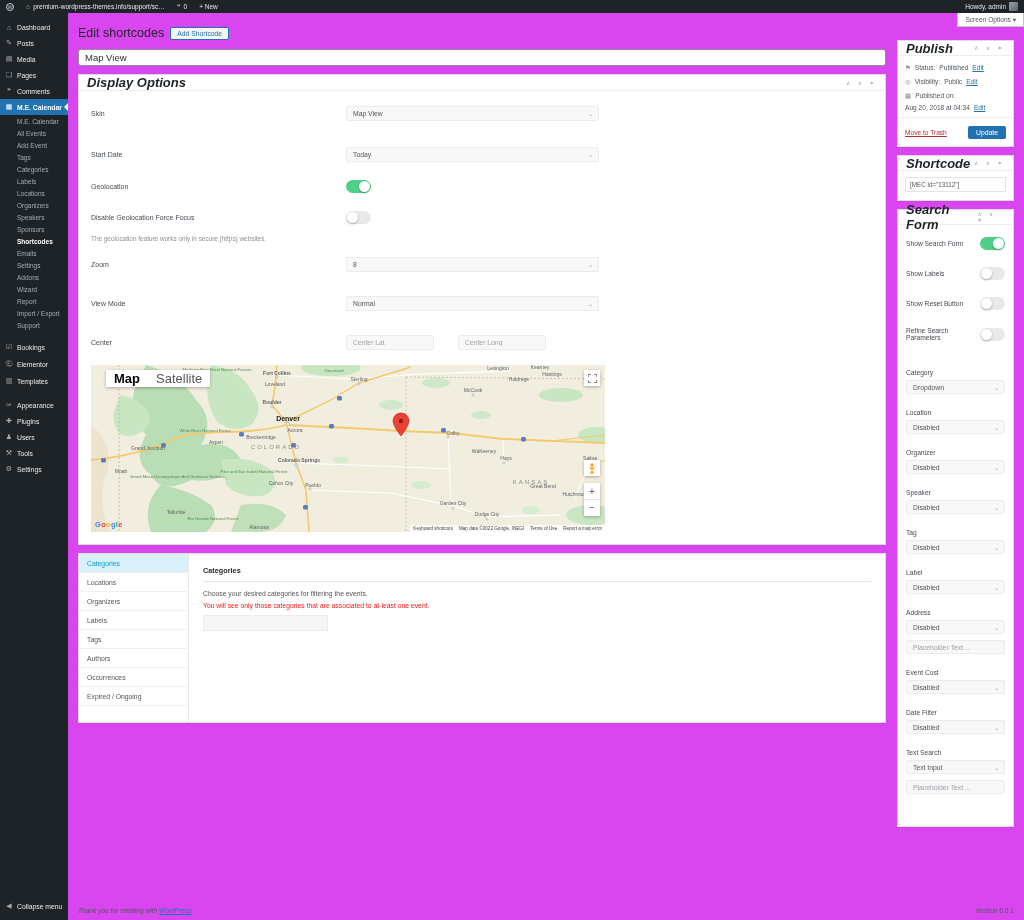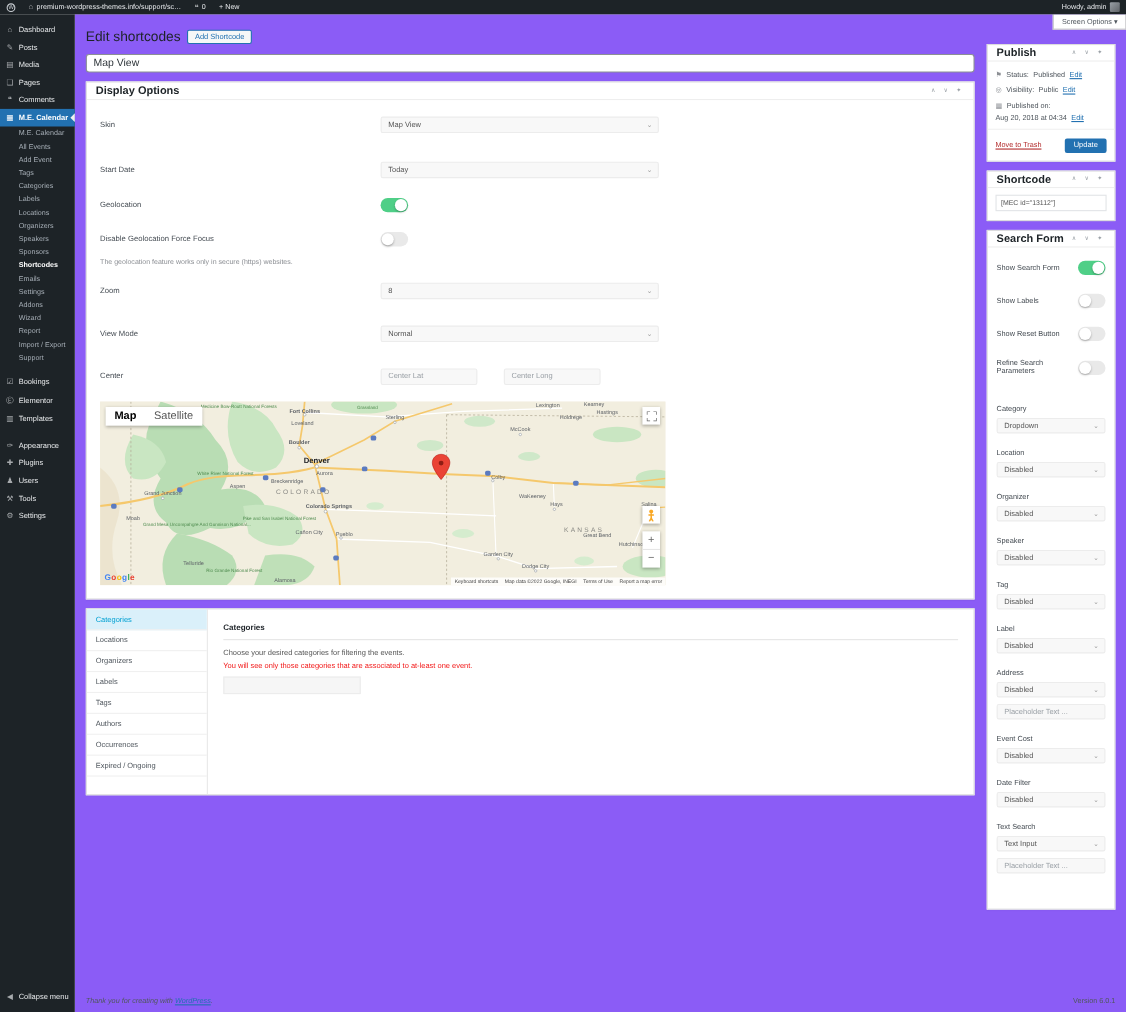--- a/index.html
+++ b/index.html
@@ -21,30 +21,30 @@
   .mi .ic { width:8px; text-align:center; font-size:7px; color:#a7aaad; flex:none; }
   .mi.active { background:#2271b1; color:#fff; font-weight:bold; }
   .mi.active .ic { color:#fff; }
   .mi.active::after { content:''; position:absolute; right:0; top:50%; margin-top:-4px; border:4px solid transparent; border-right-color:#f0f0f1; }
   .smi { display:block; padding:2.5px 5px 2.5px 17px; color:#a5adb5; font-size:6.5px; cursor:pointer; }
   .smi.current { color:#fff; font-weight:bold; }
   .menu-gap { height:8px; }
   #collapse { position:absolute; bottom:6px; left:0; right:0; }
 
   
-  #content { position:absolute; left:68px; top:13px; right:0; bottom:0; background:#8b5cf6; }
+  #content { position:absolute; left:68px; top:13px; right:0; bottom:0; background:#d946ef; }
   #main { position:absolute; left:10px; top:0; width:808px; }
   .hrow { display:flex; align-items:center; gap:6px; margin:13px 0 7px; }
   #page-title { font-size:12.5px; font-weight:normal; color:#1d2327; }
   #add-shortcode { font-size:6.8px; color:#2271b1; background:#f6f7f7; border:1px solid #2271b1; border-radius:2px; padding:2px 6px; cursor:pointer; }
   #title-input { width:100%; height:17px; border:1px solid #8c8f94; border-radius:3px; background:#fff; font-size:9.5px; padding:0 6px; color:#2c3338; font-family:inherit; }
 
   .panel { background:#fff; border:1px solid #dcdcde; box-shadow:0 1px 1px rgba(0,0,0,.04); margin-top:8px; }
   .panel-h { height:16px; display:flex; align-items:center; justify-content:space-between; padding:0 8px; border-bottom:1px solid #eee; }
-  .panel-h .pt { font-size:10px; font-weight:bold; color:#1d2327; }
+  .panel-h .pt { font-size:13px; font-weight:bold; color:#1d2327;font-style:italic; }
   .panel-h .ic { color:#9aa0a6; font-size:5.5px; letter-spacing:3px; cursor:pointer; }
 
   .frow { display:flex; align-items:center; padding:9px 12px; }
   .frow .lbl { width:255px; font-size:7px; color:#444b52; flex:none; }
   .ctl { width:253px; }
   .sel { position:relative; height:15px; background:#f8f8f8; border:1px solid #ececec; border-radius:2px; font-size:6.8px; color:#555; display:flex; align-items:center; padding:0 6px; cursor:pointer; }
   .sel .chev { position:absolute; right:5px; color:#999; font-size:6px; }
   .tinput { height:15px; background:#f8f8f8; border:1px solid #ececec; border-radius:2px; font-size:6.8px; color:#444; padding:0 6px; width:100%; font-family:inherit; }
   .tinput::placeholder { color:#9aa0a6; }
   .note { font-size:6.4px; color:#8c8f94; padding:2px 12px 6px; }
@@ -54,21 +54,21 @@
   .toggle.on { background:#4fcf87; }
   .toggle.on::after { left:13px; }
 
   
   #map { position:relative; width:514px; height:167px; margin:6px 12px 12px; background:#f2eedf; overflow:hidden; }
   #map svg text { font-family:"Liberation Sans","DejaVu Sans",sans-serif; }
   .city { font-size:5px; fill:#5f6368; }
   .citybig { font-size:7px; font-weight:bold; fill:#202124; }
   .statelbl { font-size:6px; fill:#8a8a85; letter-spacing:2px; }
   .forest { font-size:4.2px; fill:#4e8b4e; }
-  .mapbtns { position:absolute; top:5px; left:5px; display:flex; background:#fff; box-shadow:0 1px 3px rgba(0,0,0,.3); font-size:10px; height:17px; }
+  .mapbtns { position:absolute; top:5px; left:15px; display:flex; background:#fff; box-shadow:0 1px 3px rgba(0,0,0,.3); font-size:13px; height:17px; }
   .mapbtns div { padding:0 8px; display:flex; align-items:center; color:#565656; cursor:pointer; }
   .mapbtns .on { font-weight:bold; color:#000; }
   .mapctl { position:absolute; background:#fff; box-shadow:0 1px 3px rgba(0,0,0,.3); display:flex; align-items:center; justify-content:center; cursor:pointer; }
   #fullscreen { top:5px; right:5px; width:16px; height:16px; color:#666; }
   #pegman { right:5px; top:95px; width:16px; height:16px; }
   #zoomctl { right:5px; top:118px; width:16px; height:33px; flex-direction:column; color:#666; font-size:10px; }
   #zoomctl div { height:16px; line-height:16px; width:100%; text-align:center; }
   #zoomctl .zin { border-bottom:1px solid #e6e6e6; }
   #glogo { position:absolute; left:4px; bottom:3px; font-size:7.5px; font-weight:bold; letter-spacing:.3px; }
   #attrib { position:absolute; right:0; bottom:0; background:rgba(255,255,255,.8); font-size:4.6px; color:#444; padding:1px 3px; display:flex; gap:6px; }

